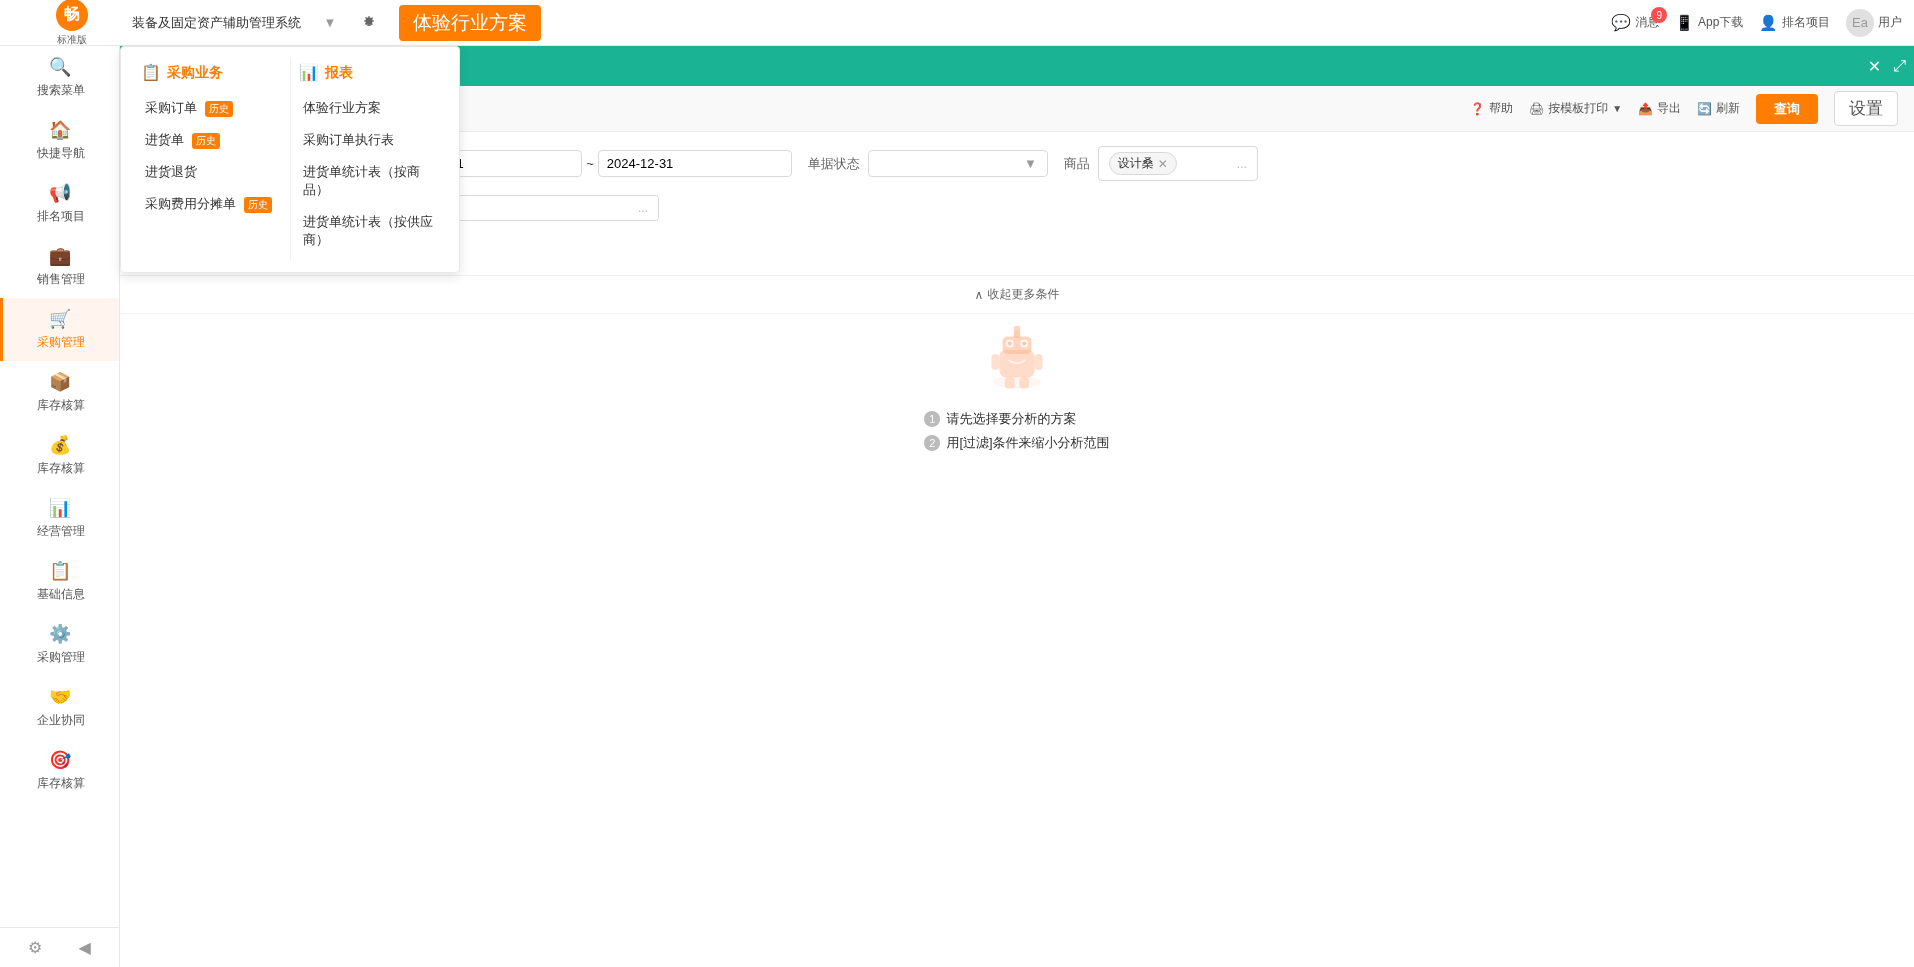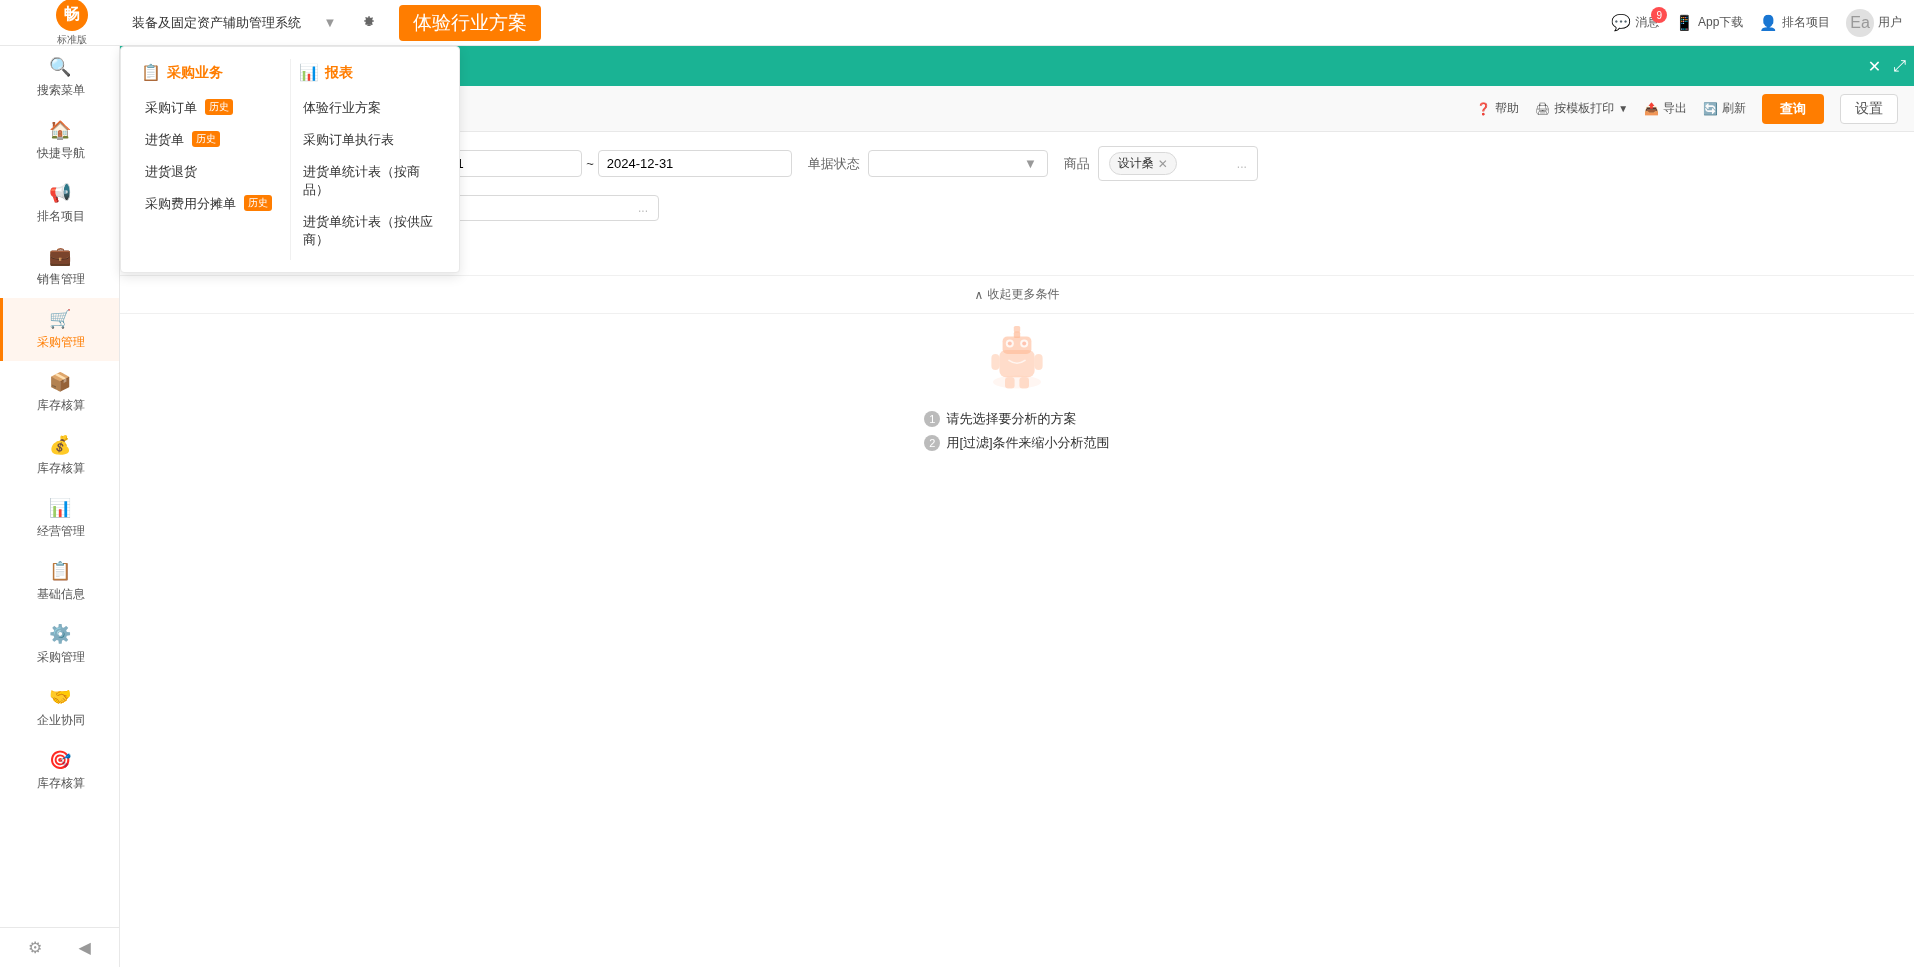--- a/index.html
+++ b/index.html
@@ -208,21 +208,21 @@
       font-size: 13px;
       font-weight: bold;
     }
     .settings-btn {
       background: white;
       color: #555;
       border: 1px solid #d9d9d9;
       padding: 5px 14px;
       border-radius: 4px;
       cursor: pointer;
-      font-size: 14px;
+      font-size: 17px;
     }
 
     
     .filter-area {
       padding: 14px 16px;
       background: white;
       border-bottom: 1px solid #f0f0f0;
     }
     .filter-row {
       display: flex;
@@ -330,21 +330,21 @@
     }
     .menu-section-icon {
       font-size: 16px;
     }
     .menu-col { padding: 4px 8px; }
     .menu-col:nth-child(2) {
       border-left: 1px solid #f0f0f0;
     }
     .menu-item {
       display: flex;
-      align-items: flex-start;
+      align-items: flex-end;
       gap: 8px;
       padding: 7px 4px;
       cursor: pointer;
       font-size: 13px;
       color: #333;
       border-radius: 3px;
     }
     .history-badge {
       background: #ff7d00;
       color: white;
@@ -383,21 +383,21 @@
     <div class="header-action">
       <span style="font-size:15px;">📱</span>
       <span>App下载</span>
     </div>
     <div class="header-action">
       <span style="font-size:15px;">👤</span>
       <span>排名项目</span>
     </div>
     <div class="header-action">
       <div class="user-avatar">
-        <span style="font-size:16px;color:#999;">Ea</span>
+        <span style="font-size:13px;color:#999;">Ea</span>
       </div>
       <span>用户</span>
     </div>
   </div>
 </div>
 
 <div class="sidebar">
   <div class="sidebar-item">
     <span class="sidebar-icon">🔍</span>
     <span>搜索菜单</span>

